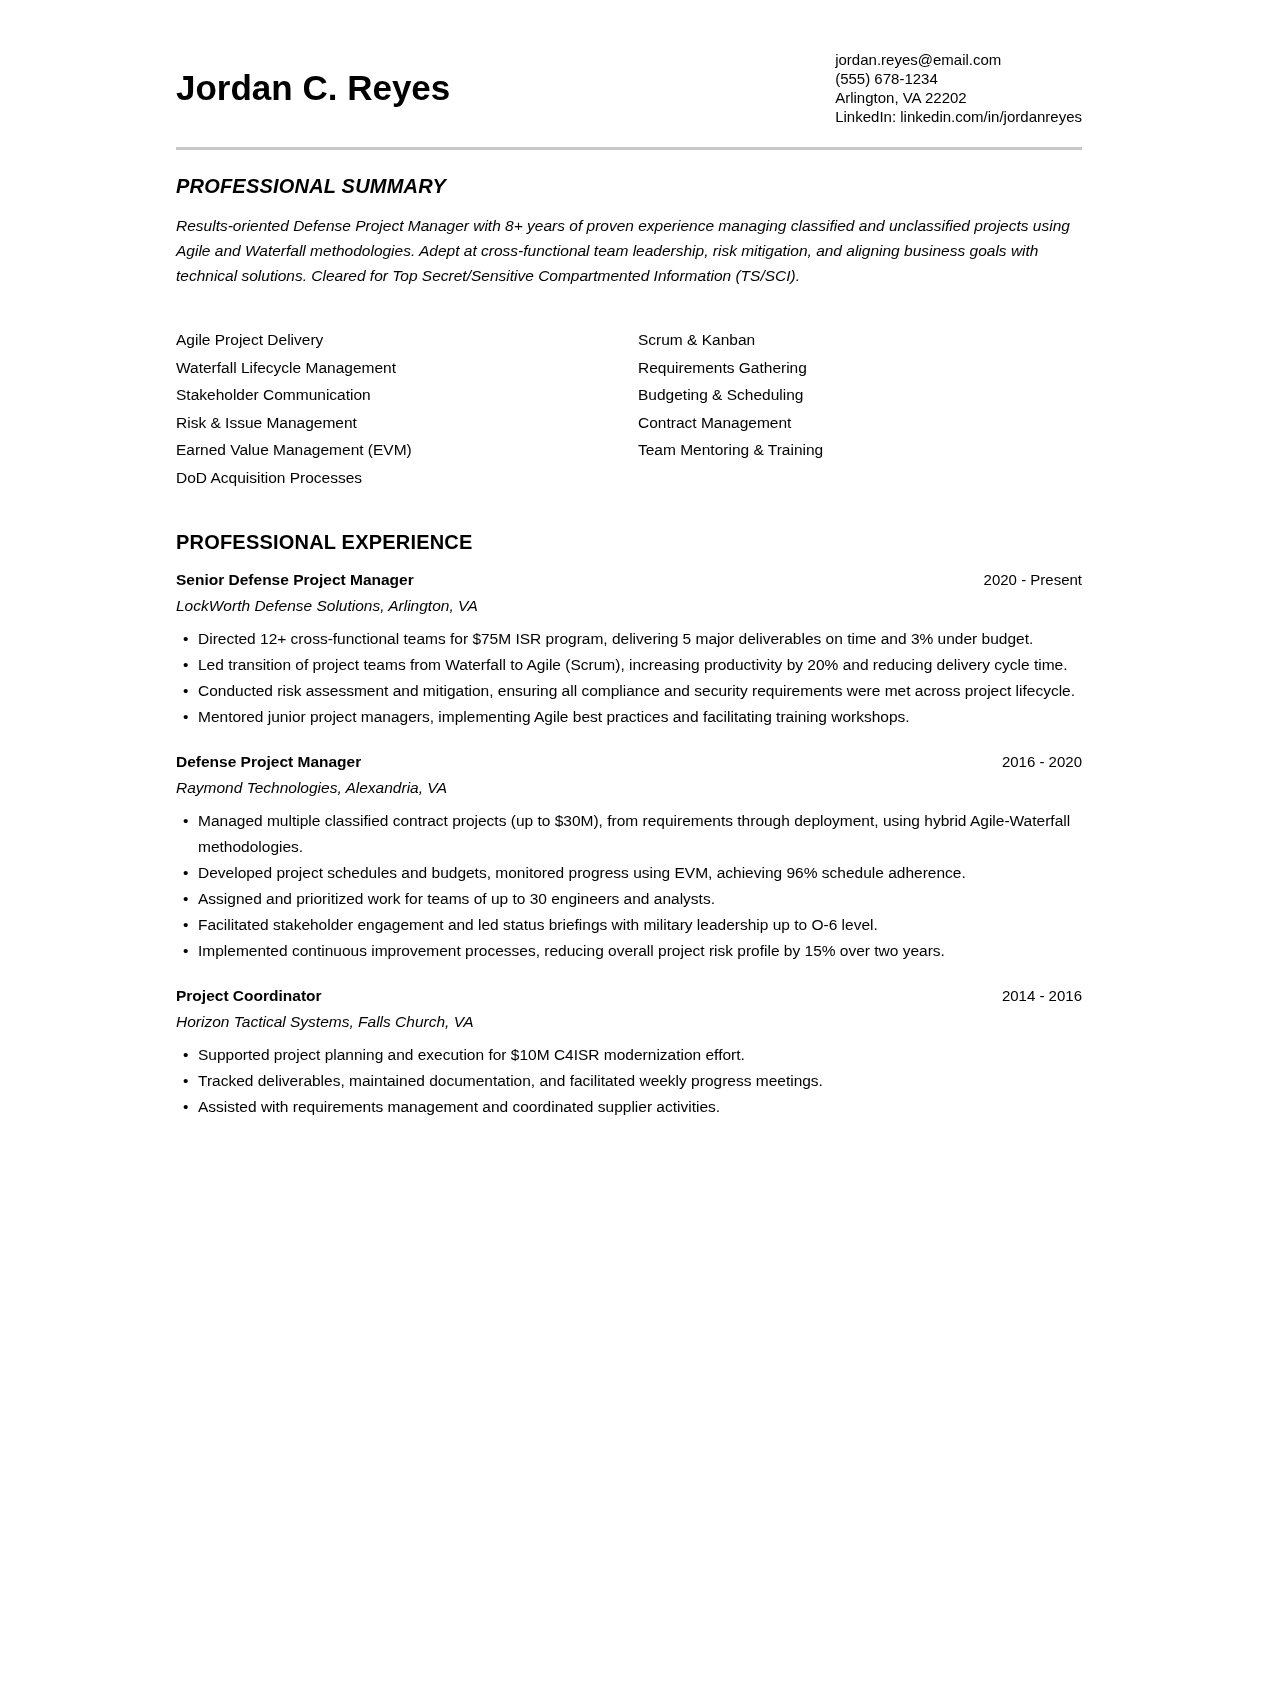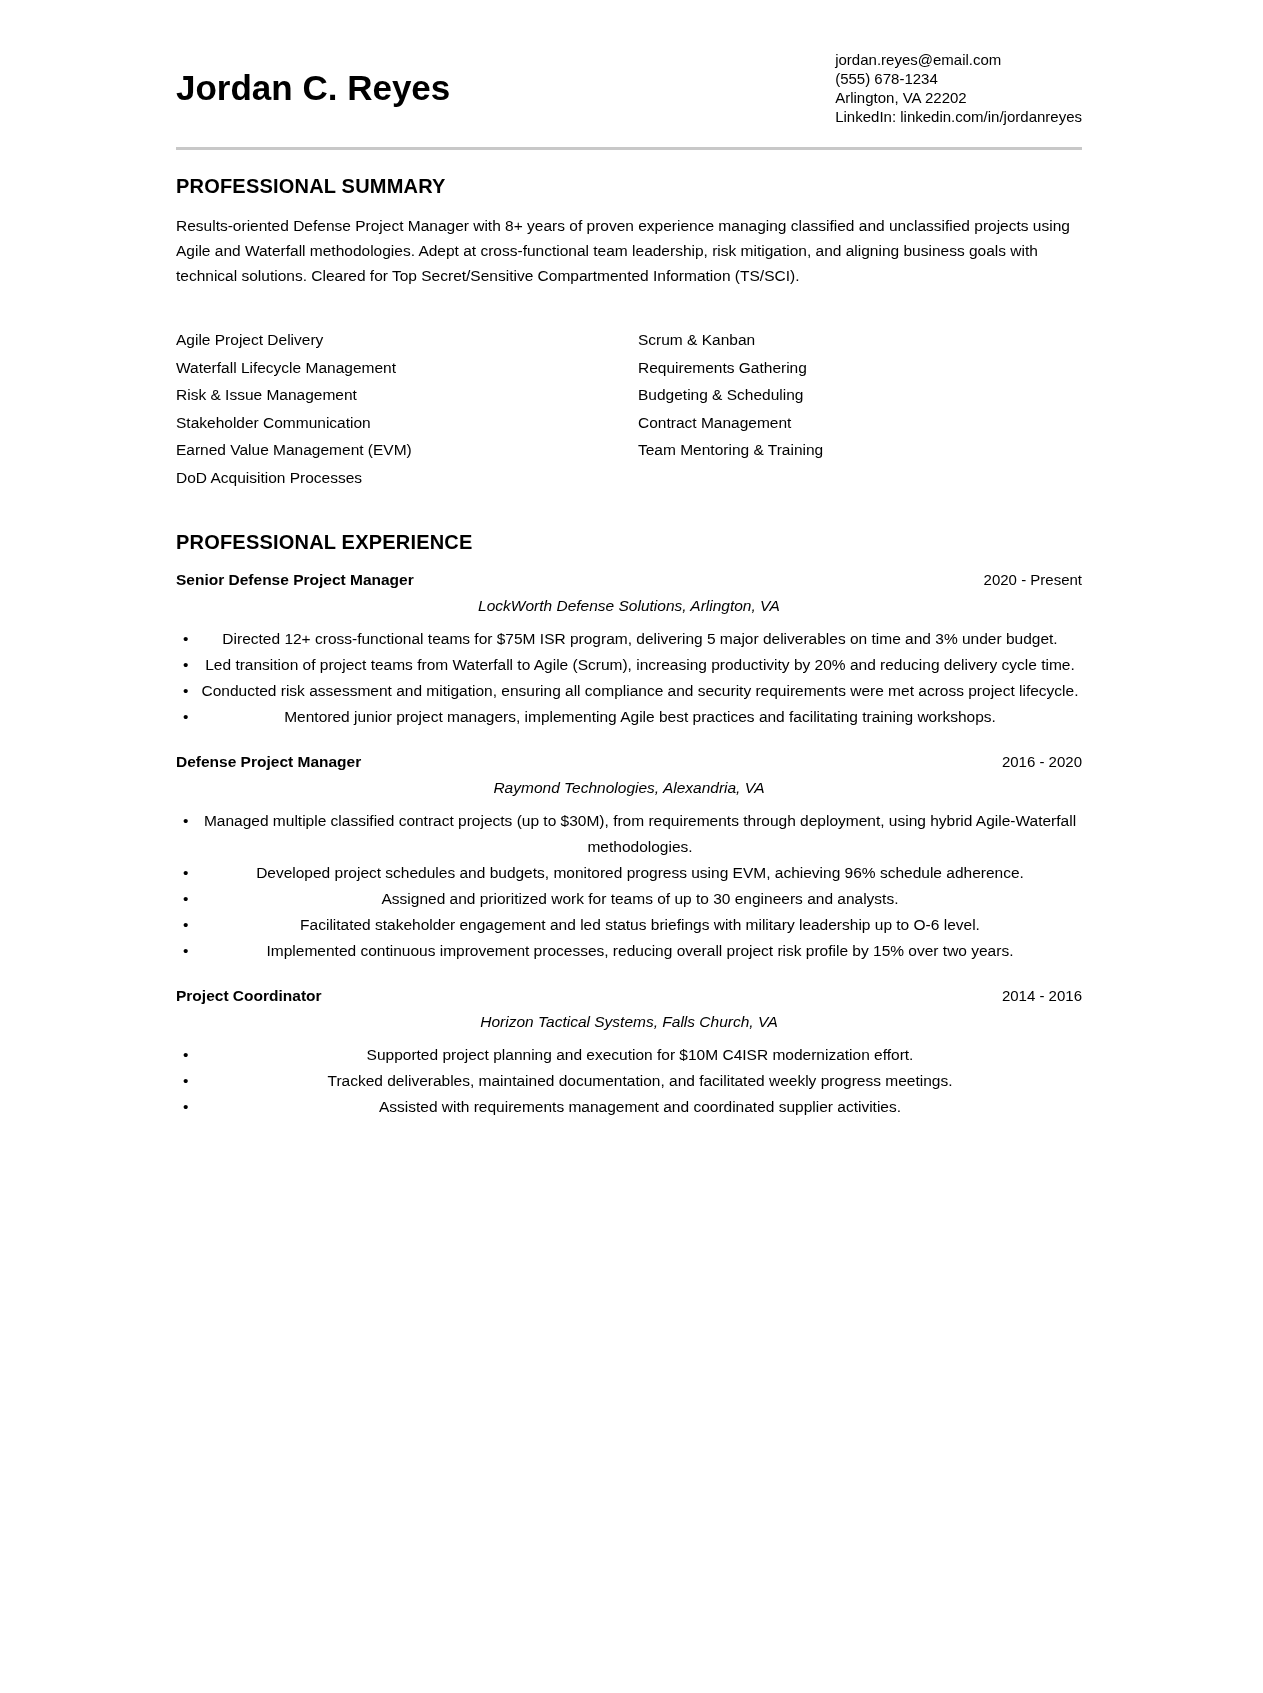--- a/index.html
+++ b/index.html
@@ -14,29 +14,29 @@
 
   
   .header { display:flex; justify-content:space-between; align-items:center; }
   .name { font-size:35px; font-weight:700; margin:0; line-height:1.1; }
   .contact { font-size:15px; line-height:19px; }
 
   .rule { border:none; border-top:3px solid var(--rule,#c8c8c8); margin:21px 0 0 0; }
 
   
   .section-heading { font-size:20px; font-weight:700; margin:0; letter-spacing:0.2px; }
-  .section-summary { margin-top:25px; }
+  .section-summary { margin-top:25px;font-style:italic; }
   .summary-text { margin:15px 0 0 0; font-size:15.5px; line-height:25px; }
 
   .section-competencies { margin-top:38px; }
   .comp-grid { display:grid; grid-template-columns:462px 1fr; margin-top:13px; }
   .comp-list { list-style:none; margin:0; padding:0; font-size:15.5px; line-height:27.5px; }
 
   .section-experience { margin-top:40px; }
-  .job { margin-top:22px;text-align:center; }
+  .job { margin-top:22px; }
   .jobs > .job:first-of-type { margin-top:16px; }
   .job-head { display:flex; justify-content:space-between; align-items:baseline; }
   .job-title { font-size:15.5px; font-weight:700; margin:0; line-height:20px; }
   .job-dates { font-size:15px; white-space:nowrap; }
   .job-company { font-style:italic; font-size:15.5px; margin-top:6px; line-height:20px; }
   .bullets { margin:10px 0 0 0; padding:0; list-style:none; }
   .bullets li { position:relative; padding-left:22px; font-size:15.5px; line-height:26px; }
   .bullets li::before { content:"\2022"; position:absolute; left:7px; }
 </style>
 </head>
@@ -66,23 +66,23 @@
   </section>
 
   <section class="section-competencies">
     <div class="comp-grid">
       <ul class="comp-list">
 
           <li>Agile Project Delivery</li>
 
           <li>Waterfall Lifecycle Management</li>
 
+          <li>Stakeholder Communication</li>
+
           <li>Risk &amp; Issue Management</li>
-
-          <li>Stakeholder Communication</li>
 
           <li>Earned Value Management (EVM)</li>
 
           <li>DoD Acquisition Processes</li>
         </ul>
       <ul class="comp-list">
 
 
           <li>Scrum &amp; Kanban</li>
 

